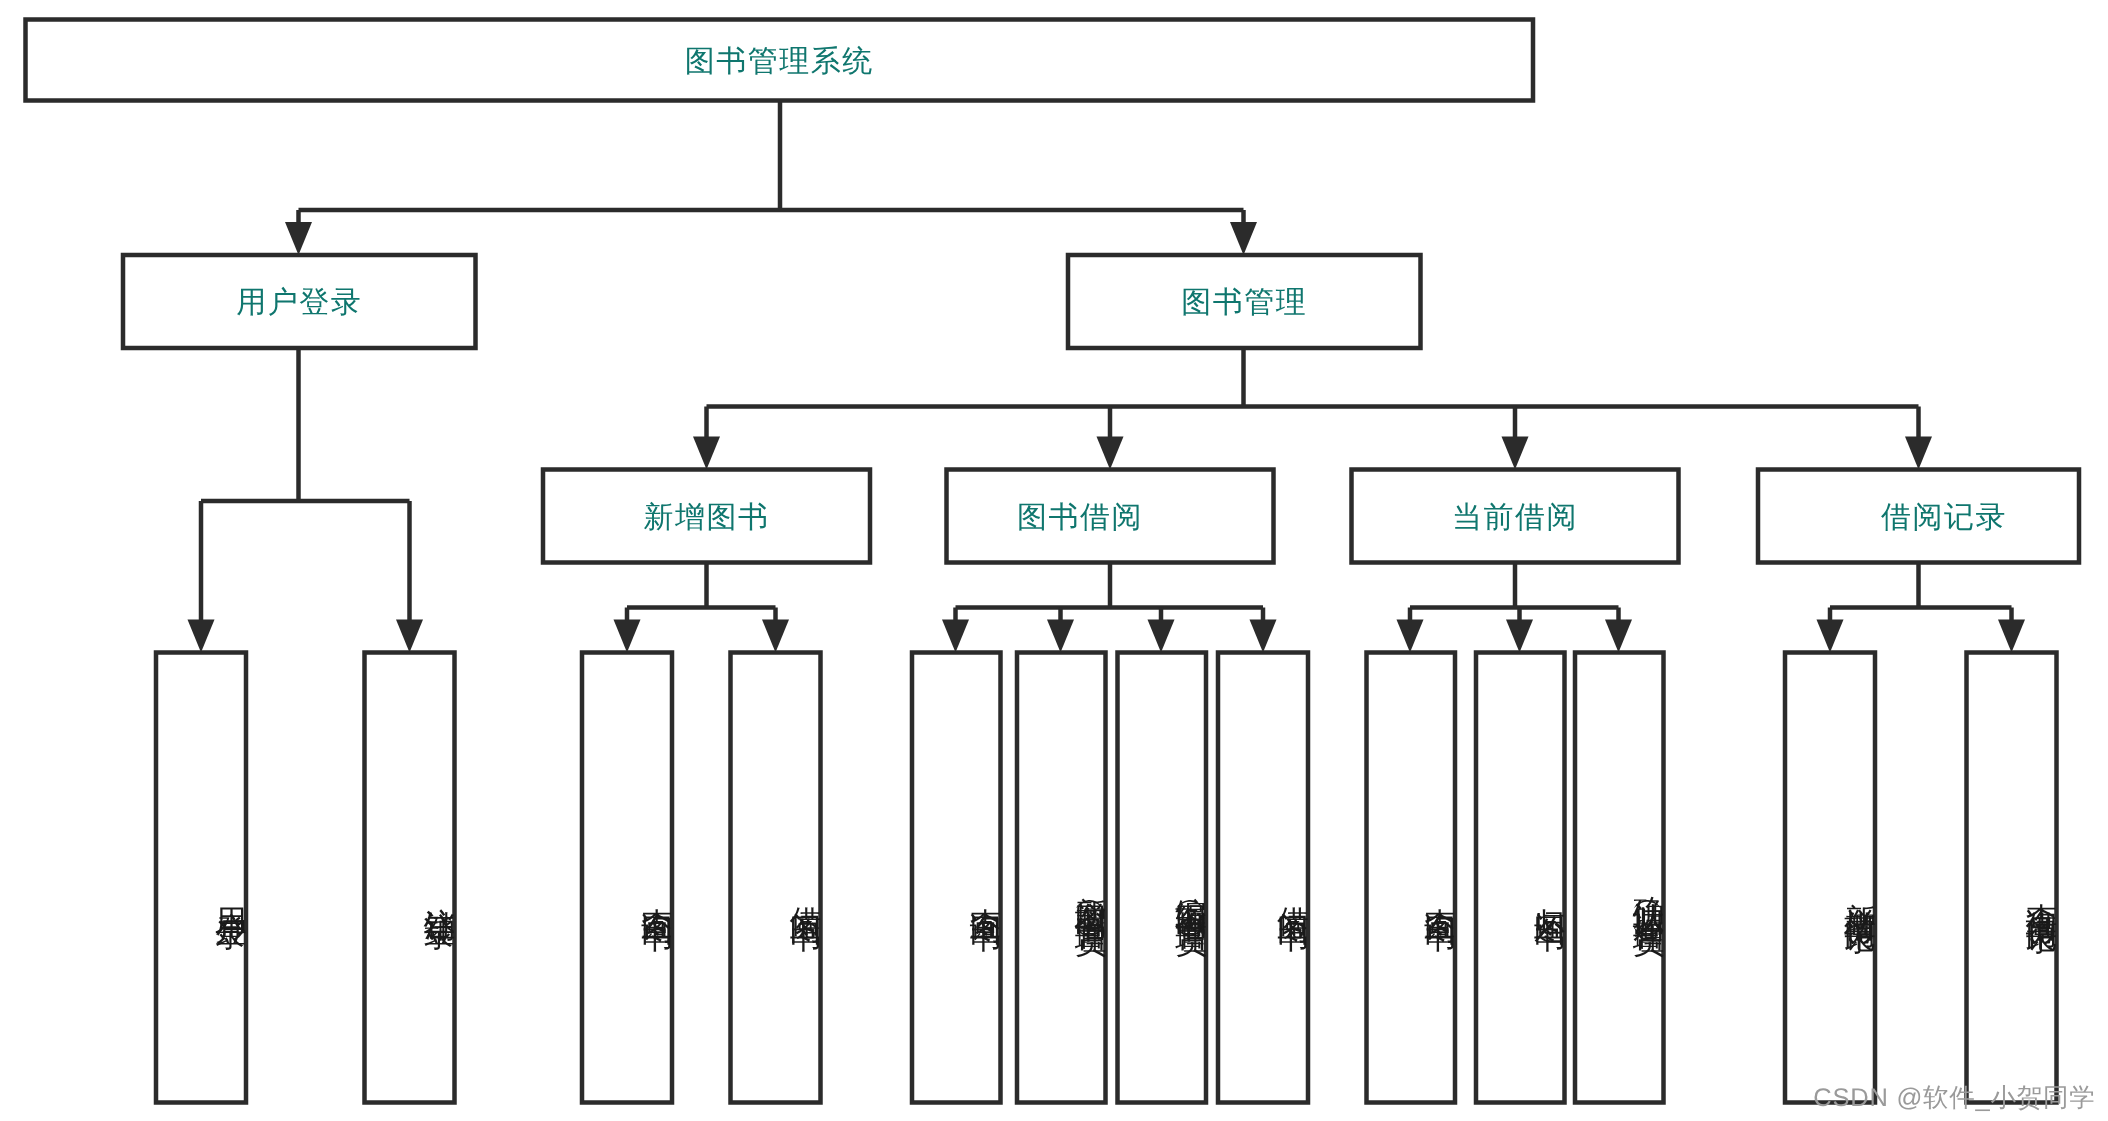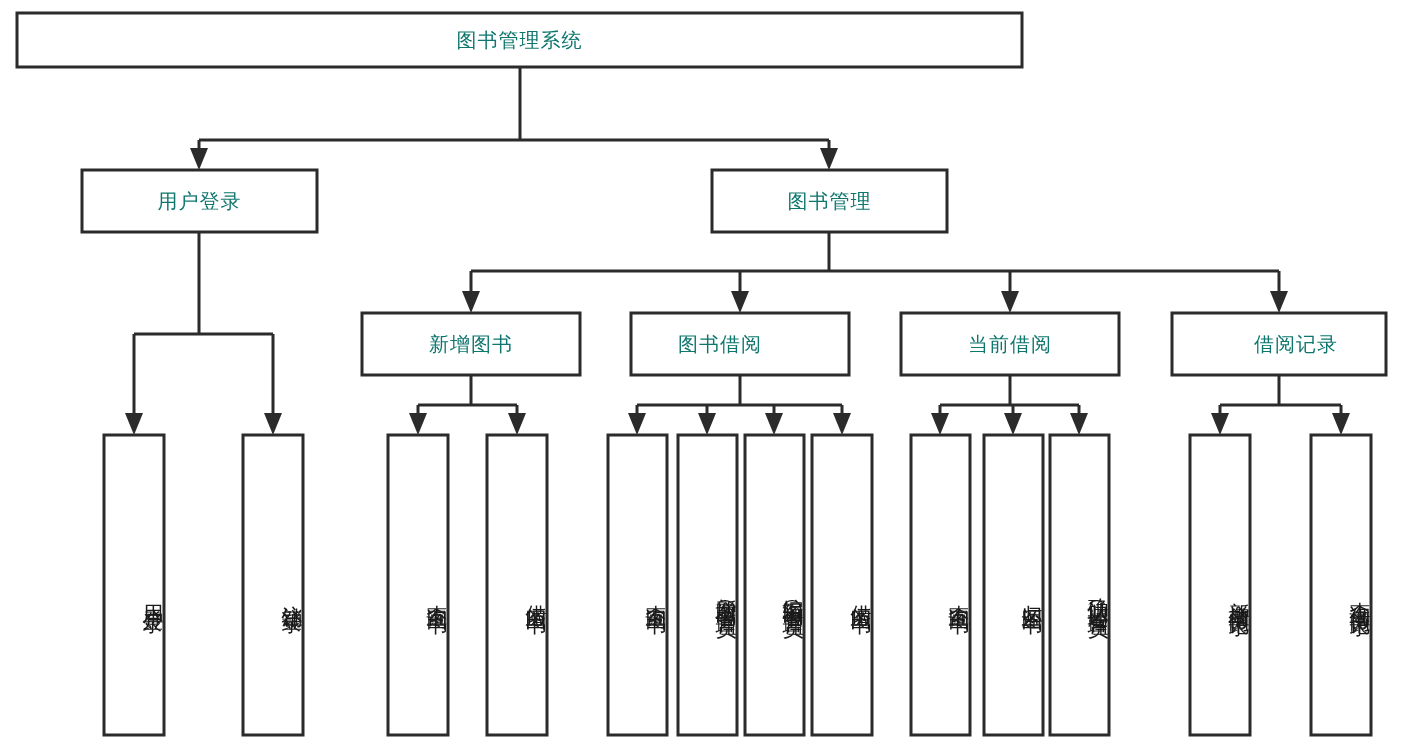--- a/index.html
+++ b/index.html
@@ -188,14 +188,15 @@
       <div class="node-label-v" style="left: 678px; top: 435px; width: 59px; height: 300px; padding-top: 18px; box-sizing: border-box;">新增图书（管理员）</div>
       <div class="node-label-v" style="left: 745px; top: 435px; width: 59px; height: 300px; padding-top: 18px; box-sizing: border-box;">编辑图书（管理员）</div>
       <div class="node-label-v" style="left: 812px; top: 435px; width: 60px; height: 300px; padding-top: 18px; box-sizing: border-box;">借阅图书</div>
       <div class="node-label-v" style="left: 911px; top: 435px; width: 59px; height: 300px; padding-top: 18px; box-sizing: border-box;">查询图书</div>
       <div class="node-label-v" style="left: 984px; top: 435px; width: 59px; height: 300px; padding-top: 18px; box-sizing: border-box;">归还图书</div>
       <div class="node-label-v" style="left: 1050px; top: 435px; width: 59px; height: 300px; padding-top: 18px; box-sizing: border-box;">确认归还（管理员）</div>
       <div class="node-label-v" style="left: 1190px; top: 435px; width: 60px; height: 300px; padding-top: 18px; box-sizing: border-box;">新增借阅记录</div>
       <div class="node-label-v" style="left: 1311px; top: 435px; width: 60px; height: 300px; padding-top: 18px; box-sizing: border-box;">查询借阅记录</div>
     </div>
 
+  <div id="watermark">CSDN @软件_小贺同学</div>
 
 </div>
 
 </body></html>

